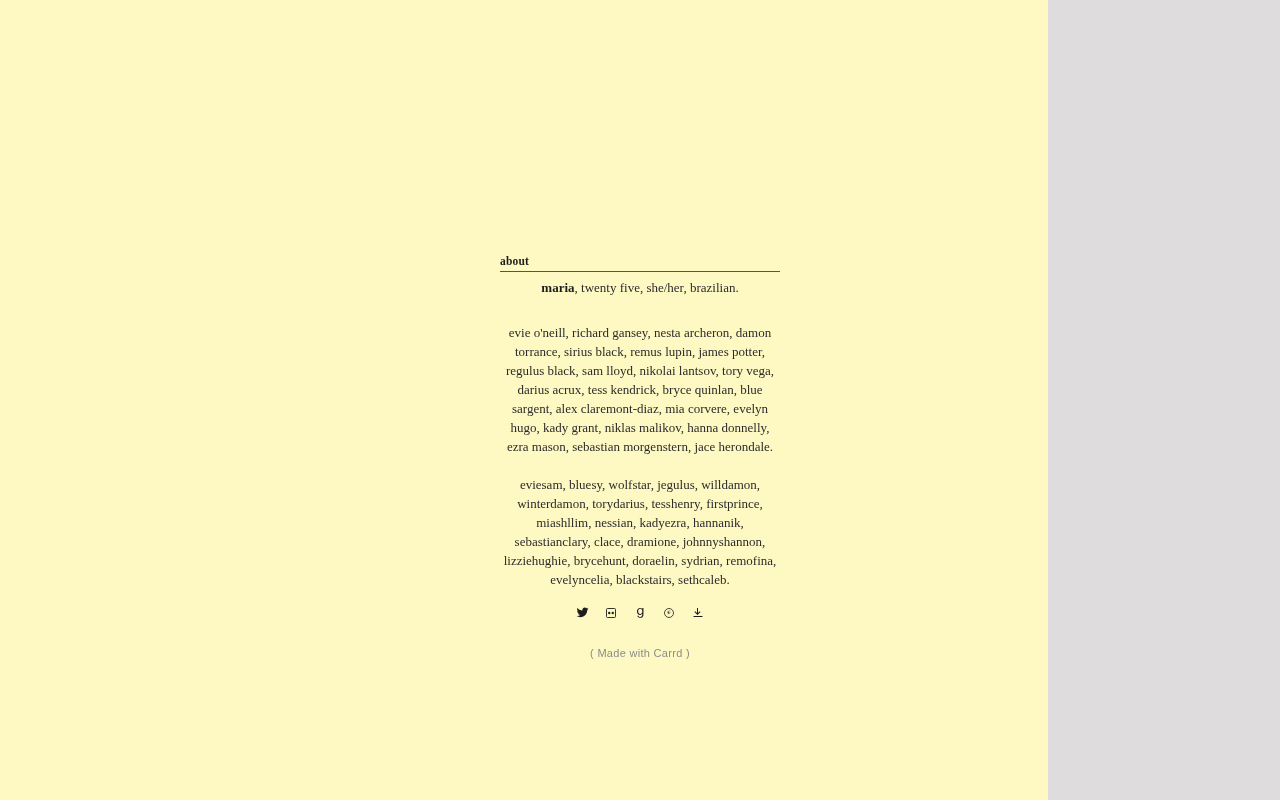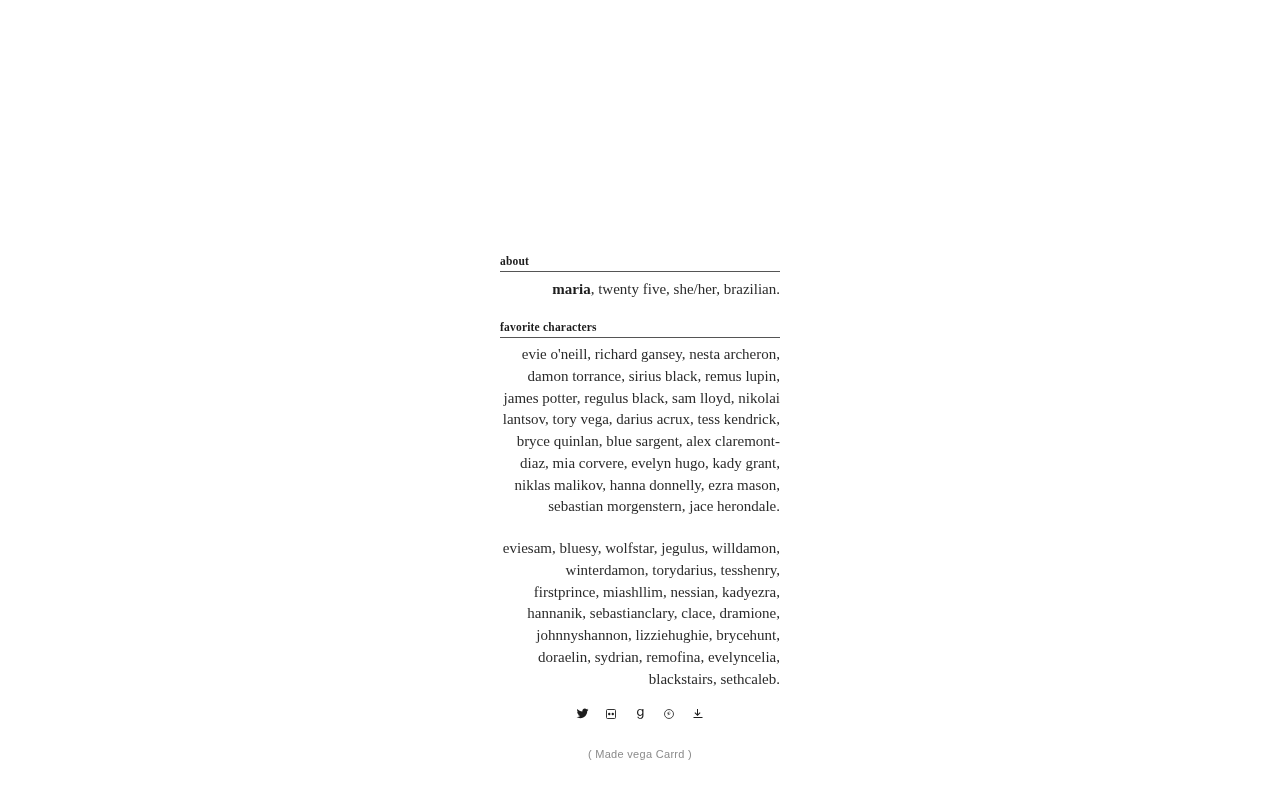--- a/index.html
+++ b/index.html
@@ -7,23 +7,23 @@
     padding: 0;
     width: 1280px;
     height: 800px;
     background: #dedcdc;
     font-family: "Liberation Serif", serif;
     overflow: hidden;
   }
 
   #page {
     position: relative;
-    width: 1280px;
+    width: 1048px;
     height: 800px;
-    background: #ffffff;
+    background: #fef9c3;
   }
 
   .card {
     position: absolute;
     left: 500px;
     top: 255px;
     width: 280px;
   }
 
   .section { margin-bottom: 0; }
@@ -35,25 +35,25 @@
     color: #1d1d1d;
     letter-spacing: 0.2px;
     line-height: 1.1;
     padding-bottom: 3px;
     border-bottom: 1px solid #555;
     margin: 0;
   }
 
   .section-body {
     font-family: "Liberation Serif", serif;
-    font-size: 15px;
+    font-size: 13px;
     color: #2b2b2b;
     line-height: 1.45;
     margin: 6px 0 0 0;
-    text-align: right;
+    text-align: center;
   }
 
   .about-body { margin-top: 7px; }
   .about-name { font-weight: 700; color: #1d1d1d; }
 
   .sp-about { height: 21px; }
   .sp-chars { height: 14px; }
   .sp-ships { height: 17px; }
 
   .icons {
@@ -93,21 +93,20 @@
   <div class="card">
 
     <div class="section">
       <div class="section-title">about</div>
       <p class="section-body about-body"><span class="about-name">maria</span><span>, twenty five, she/her, brazilian.</span></p>
     </div>
 
     <div class="sp-about"></div>
 
     <div class="section">
-      <div class="section-title">favorite characters</div>
       <p class="section-body">evie o'neill, richard gansey, nesta archeron, damon torrance, sirius black, remus lupin, james potter, regulus black, sam lloyd, nikolai lantsov, tory vega, darius acrux, tess kendrick, bryce quinlan, blue sargent, alex claremont-diaz, mia corvere, evelyn hugo, kady grant, niklas malikov, hanna donnelly, ezra mason, sebastian morgenstern, jace herondale.</p>
     </div>
 
     <div class="sp-chars"></div>
 
     <div class="section">
       <p class="section-body">eviesam, bluesy, wolfstar, jegulus, willdamon, winterdamon, torydarius, tesshenry, firstprince, miashllim, nessian, kadyezra, hannanik, sebastianclary, clace, dramione, johnnyshannon, lizziehughie, brycehunt, doraelin, sydrian, remofina, evelyncelia, blackstairs, sethcaleb.</p>
     </div>
 
     <div class="sp-ships"></div>
@@ -137,16 +136,16 @@
         </svg>
       </a>
       <a class="icon-link" href="#" title="download">
         <svg width="12" height="13" viewBox="0 0 24 24" fill="currentColor" aria-hidden="true">
           <path d="M12 3v10.2l3.6-3.6 1.4 1.4-6 6-6-6 1.4-1.4 3.6 3.6V3z"></path>
           <rect x="3" y="19" width="18" height="2"></rect>
         </svg>
       </a>
     </div>
 
-    <div class="footer">( Made vega Carrd )</div>
+    <div class="footer">( Made with Carrd )</div>
 
   </div>
 </div>
 
 </body></html>

